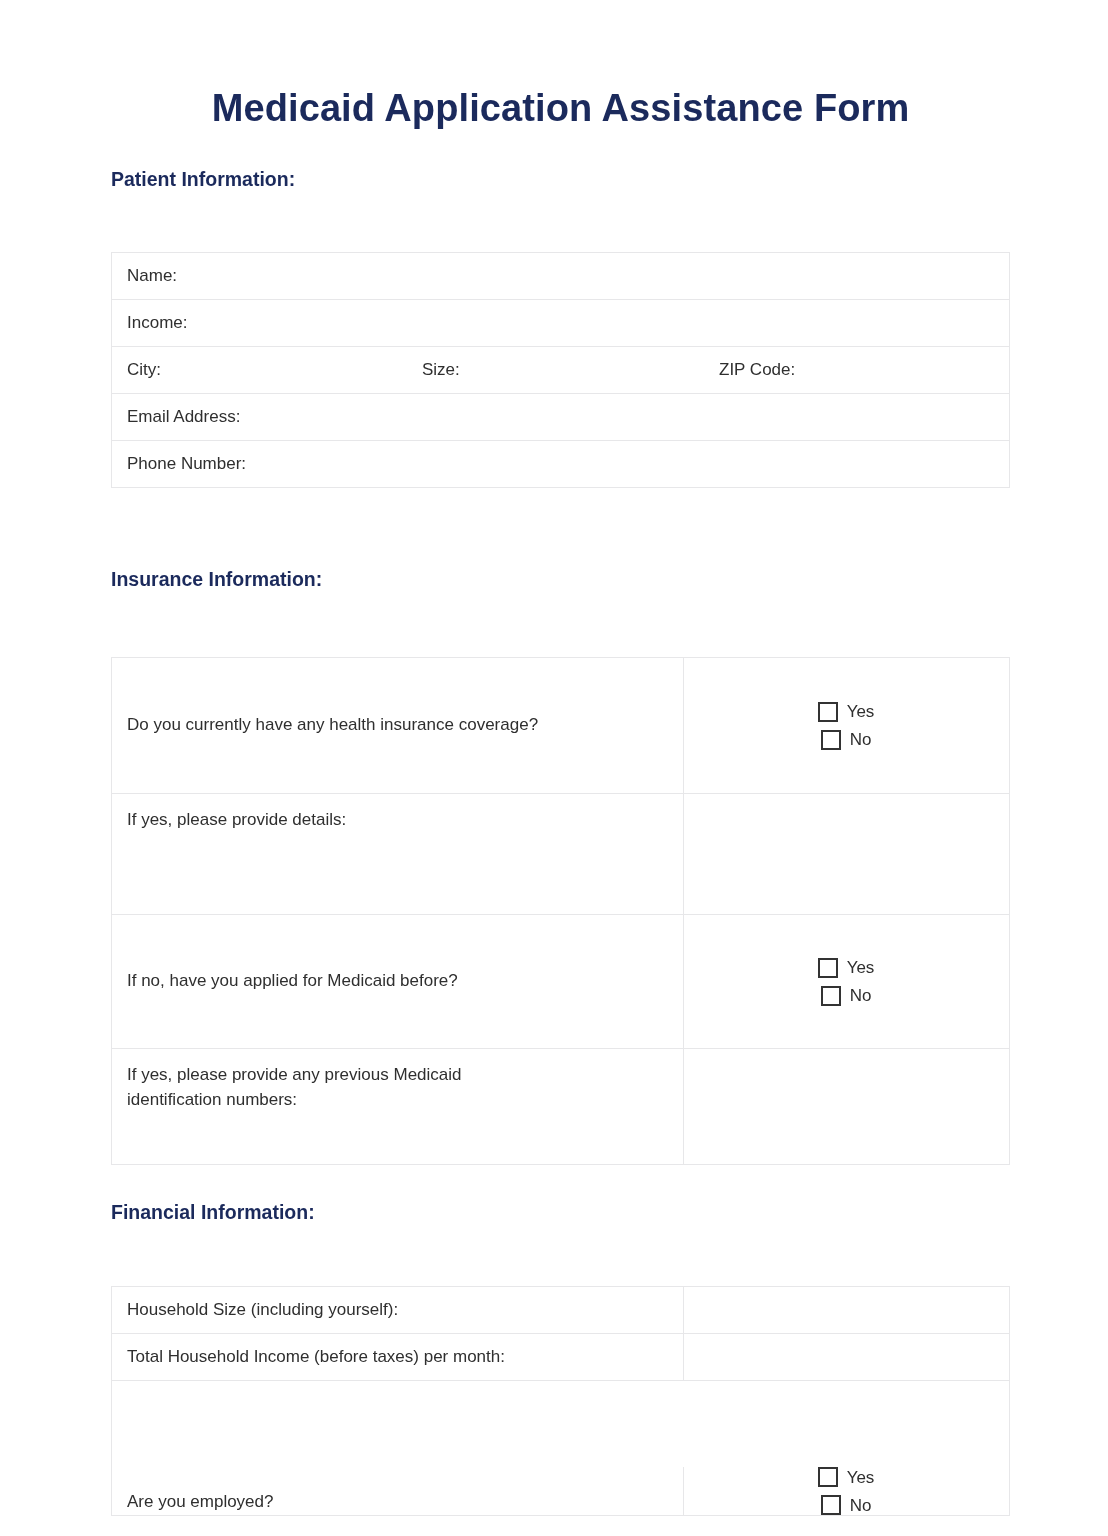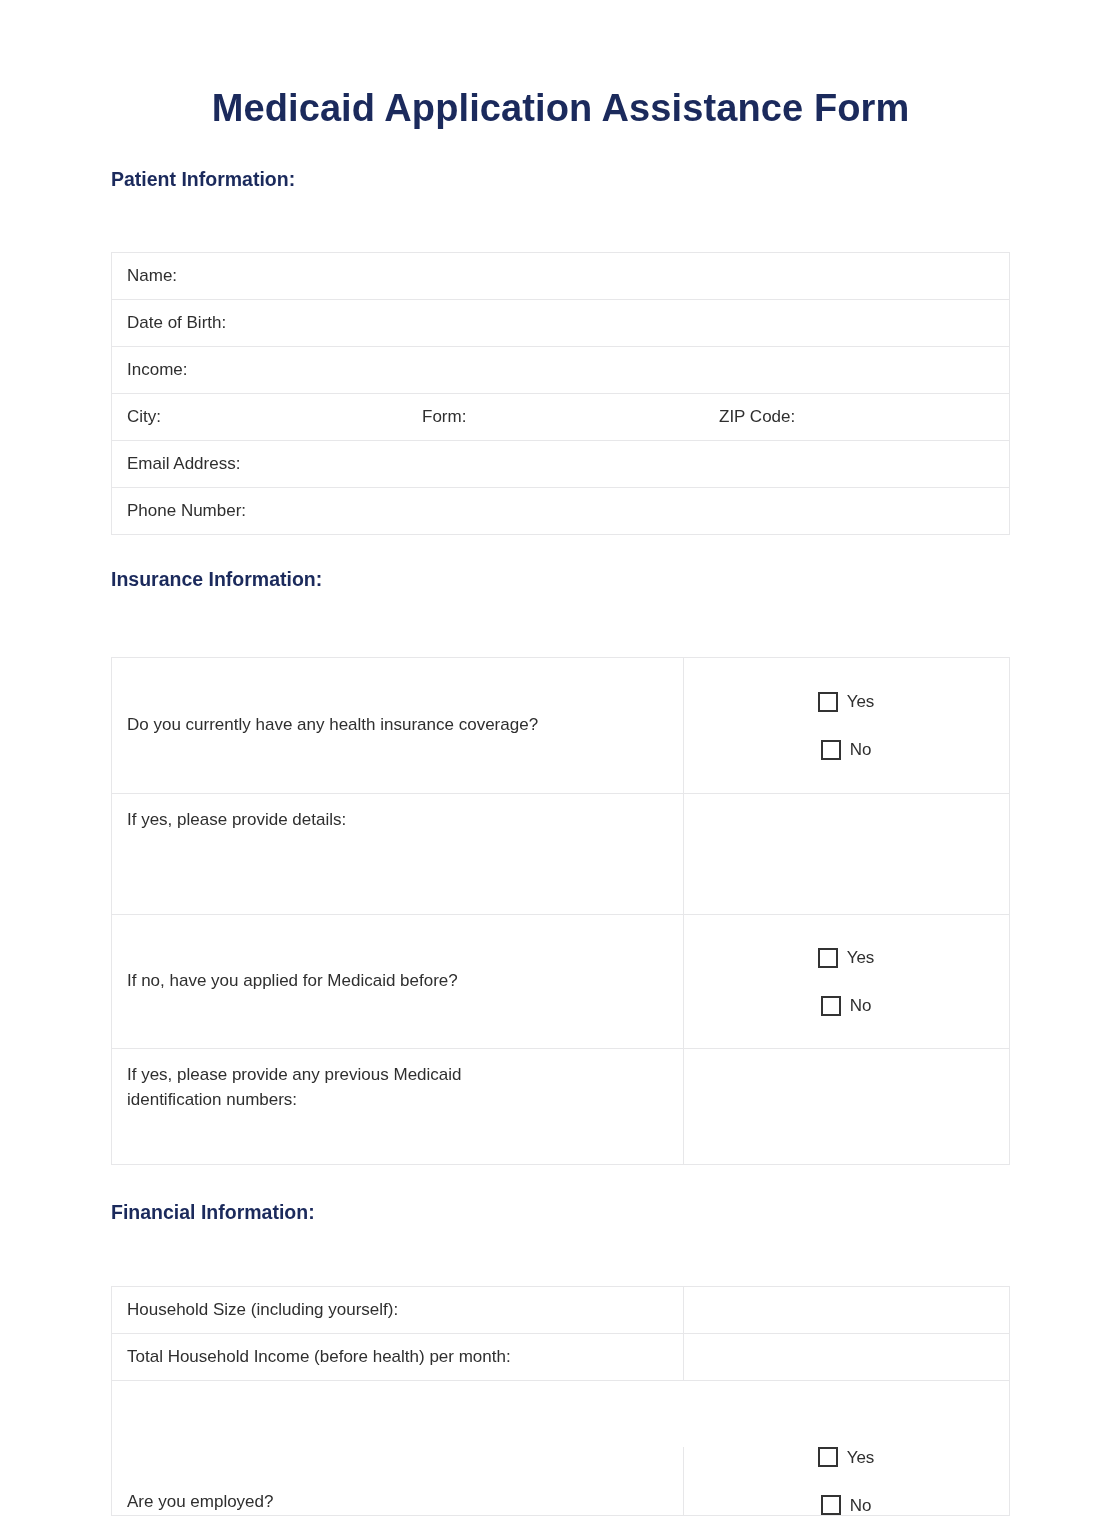--- a/index.html
+++ b/index.html
@@ -107,21 +107,21 @@
   #tbl-financial .fcell.left { flex: 0 0 571px; }
   .r-fin-1 { height: 47px; }
   .r-fin-2 { height: 47px; }
   .r-fin-3 { height: 135px; align-items: flex-end; }
 
   
   .cbgroup {
     display: flex;
     flex-direction: column;
     justify-content: center;
-    gap: 28px;
+    gap: 8px;
     padding-left: 14px;
   }
   .cbrow {
     display: flex;
     align-items: center;
     gap: 9px;
   }
   .cbox {
     width: 20px;
     height: 20px;
@@ -145,33 +145,30 @@
   <div class="doc-title">Medicaid Application Assistance Form</div>
 
   <div class="section-heading" id="h-patient">Patient Information:</div>
 
   <div class="ftable" id="tbl-patient">
 
     <div class="frow">
       <div class="fcell full">Name:</div>
     </div>
 
-    <div class="frow">
-      <div class="fcell full">Date of Birth:</div>
-    </div>
 
     <div class="frow">
       <div class="fcell full">Income:</div>
     </div>
 
     <div class="frow">
       <div class="fcell full">
         <div class="triple">
           <span class="f1">City:</span>
-          <span class="f2">Form:</span>
+          <span class="f2">Size:</span>
           <span class="f3">ZIP Code:</span>
         </div>
       </div>
     </div>
 
     <div class="frow">
       <div class="fcell full">Email Address:</div>
     </div>
 
     <div class="frow">
@@ -232,21 +229,21 @@
   <div class="section-heading" id="h-financial">Financial Information:</div>
 
   <div class="ftable" id="tbl-financial">
 
     <div class="frow r-fin-1">
       <div class="fcell left">Household Size (including yourself):</div>
       <div class="fcell right"></div>
     </div>
 
     <div class="frow r-fin-2">
-      <div class="fcell left">Total Household Income (before health) per month:</div>
+      <div class="fcell left">Total Household Income (before taxes) per month:</div>
       <div class="fcell right"></div>
     </div>
 
     <div class="frow r-fin-3">
       <div class="fcell left">Are you employed?</div>
       <div class="fcell right cbgroup">
         <div class="cbrow">
           <span class="cbox"></span>
           <span class="cblabel">Yes</span>
         </div>

